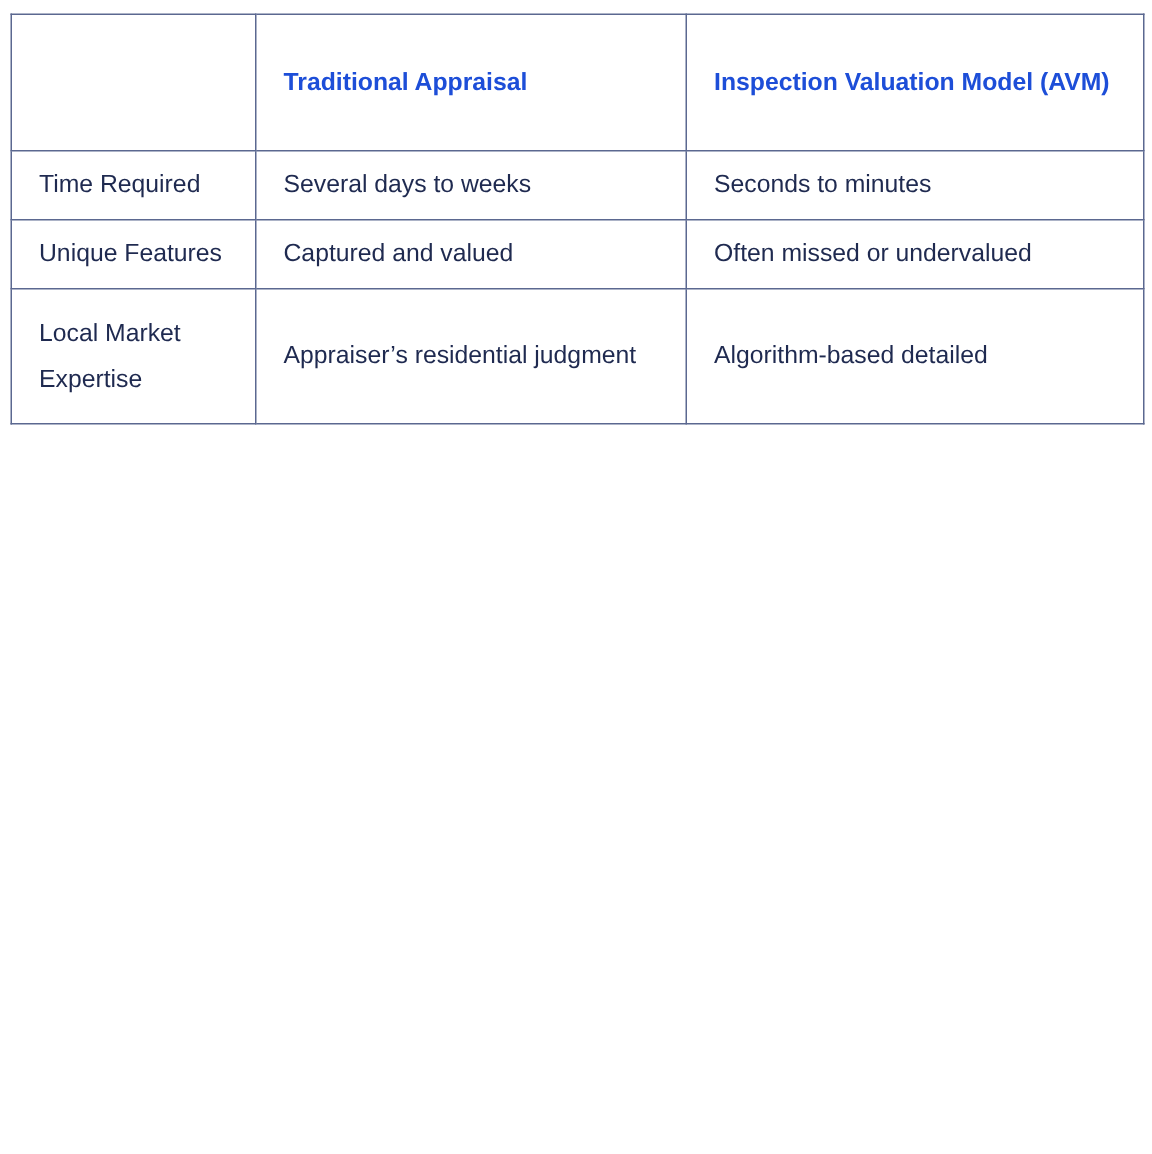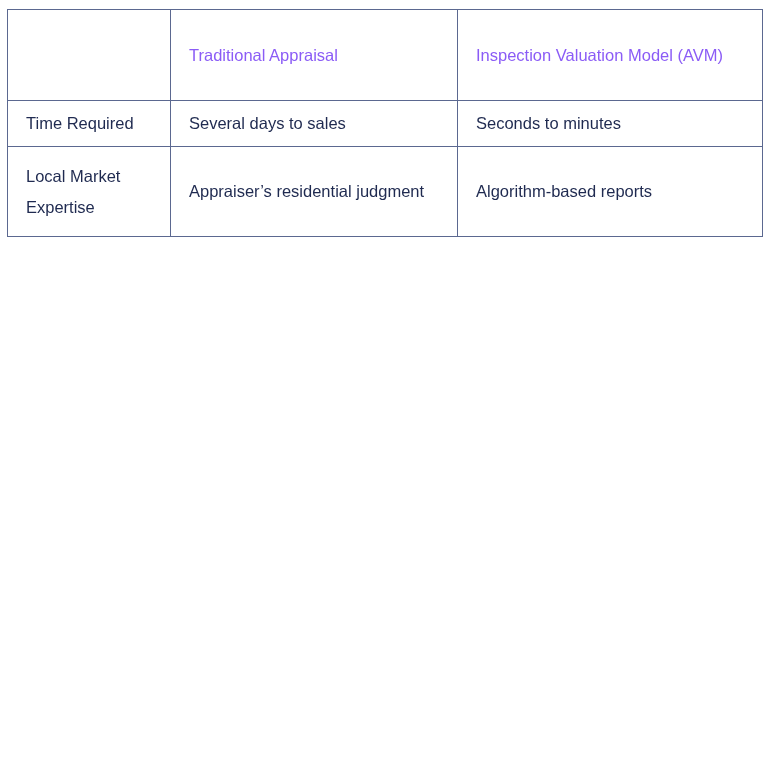--- a/index.html
+++ b/index.html
@@ -12,21 +12,21 @@
   table.cmp td, table.cmp th {
     border: 1.5px solid #5b6890;
     padding: 0 16px 0 18px;
     vertical-align: middle;
     text-align: left;
     font-size: 16.5px;
     line-height: 31px;
     font-weight: normal;
     color: #1f2a50;
   }
-  table.cmp th { font-weight: normal; color: #8b5cf6; font-size: 16.5px; }
+  table.cmp th { font-weight: bold; color: #1d4ed8; font-size: 16.5px; }
   col.c0 { width: 163px; }
   col.c1 { width: 287px; }
   col.c2 { width: 305px; }
   tr.h91 { height: 91px; }
   tr.h90 { height: 90px; }
   tr.h59 { height: 46px; }
 </style>
 </head>
 <body>
 
@@ -39,22 +39,27 @@
   <thead>
     <tr class="h91">
       <th></th>
       <th>Traditional Appraisal</th>
       <th>Inspection Valuation Model (AVM)</th>
     </tr>
   </thead>
   <tbody>
     <tr class="h59">
       <td>Time Required</td>
-      <td>Several days to sales</td>
+      <td>Several days to weeks</td>
       <td>Seconds to minutes</td>
+    </tr>
+    <tr class="h59">
+      <td>Unique Features</td>
+      <td>Captured and valued</td>
+      <td>Often missed or undervalued</td>
     </tr>
     <tr class="h90">
       <td>Local Market Expertise</td>
       <td>Appraiser’s residential judgment</td>
-      <td>Algorithm-based reports</td>
+      <td>Algorithm-based detailed</td>
     </tr>
   </tbody>
 </table>
 
 </body></html>

